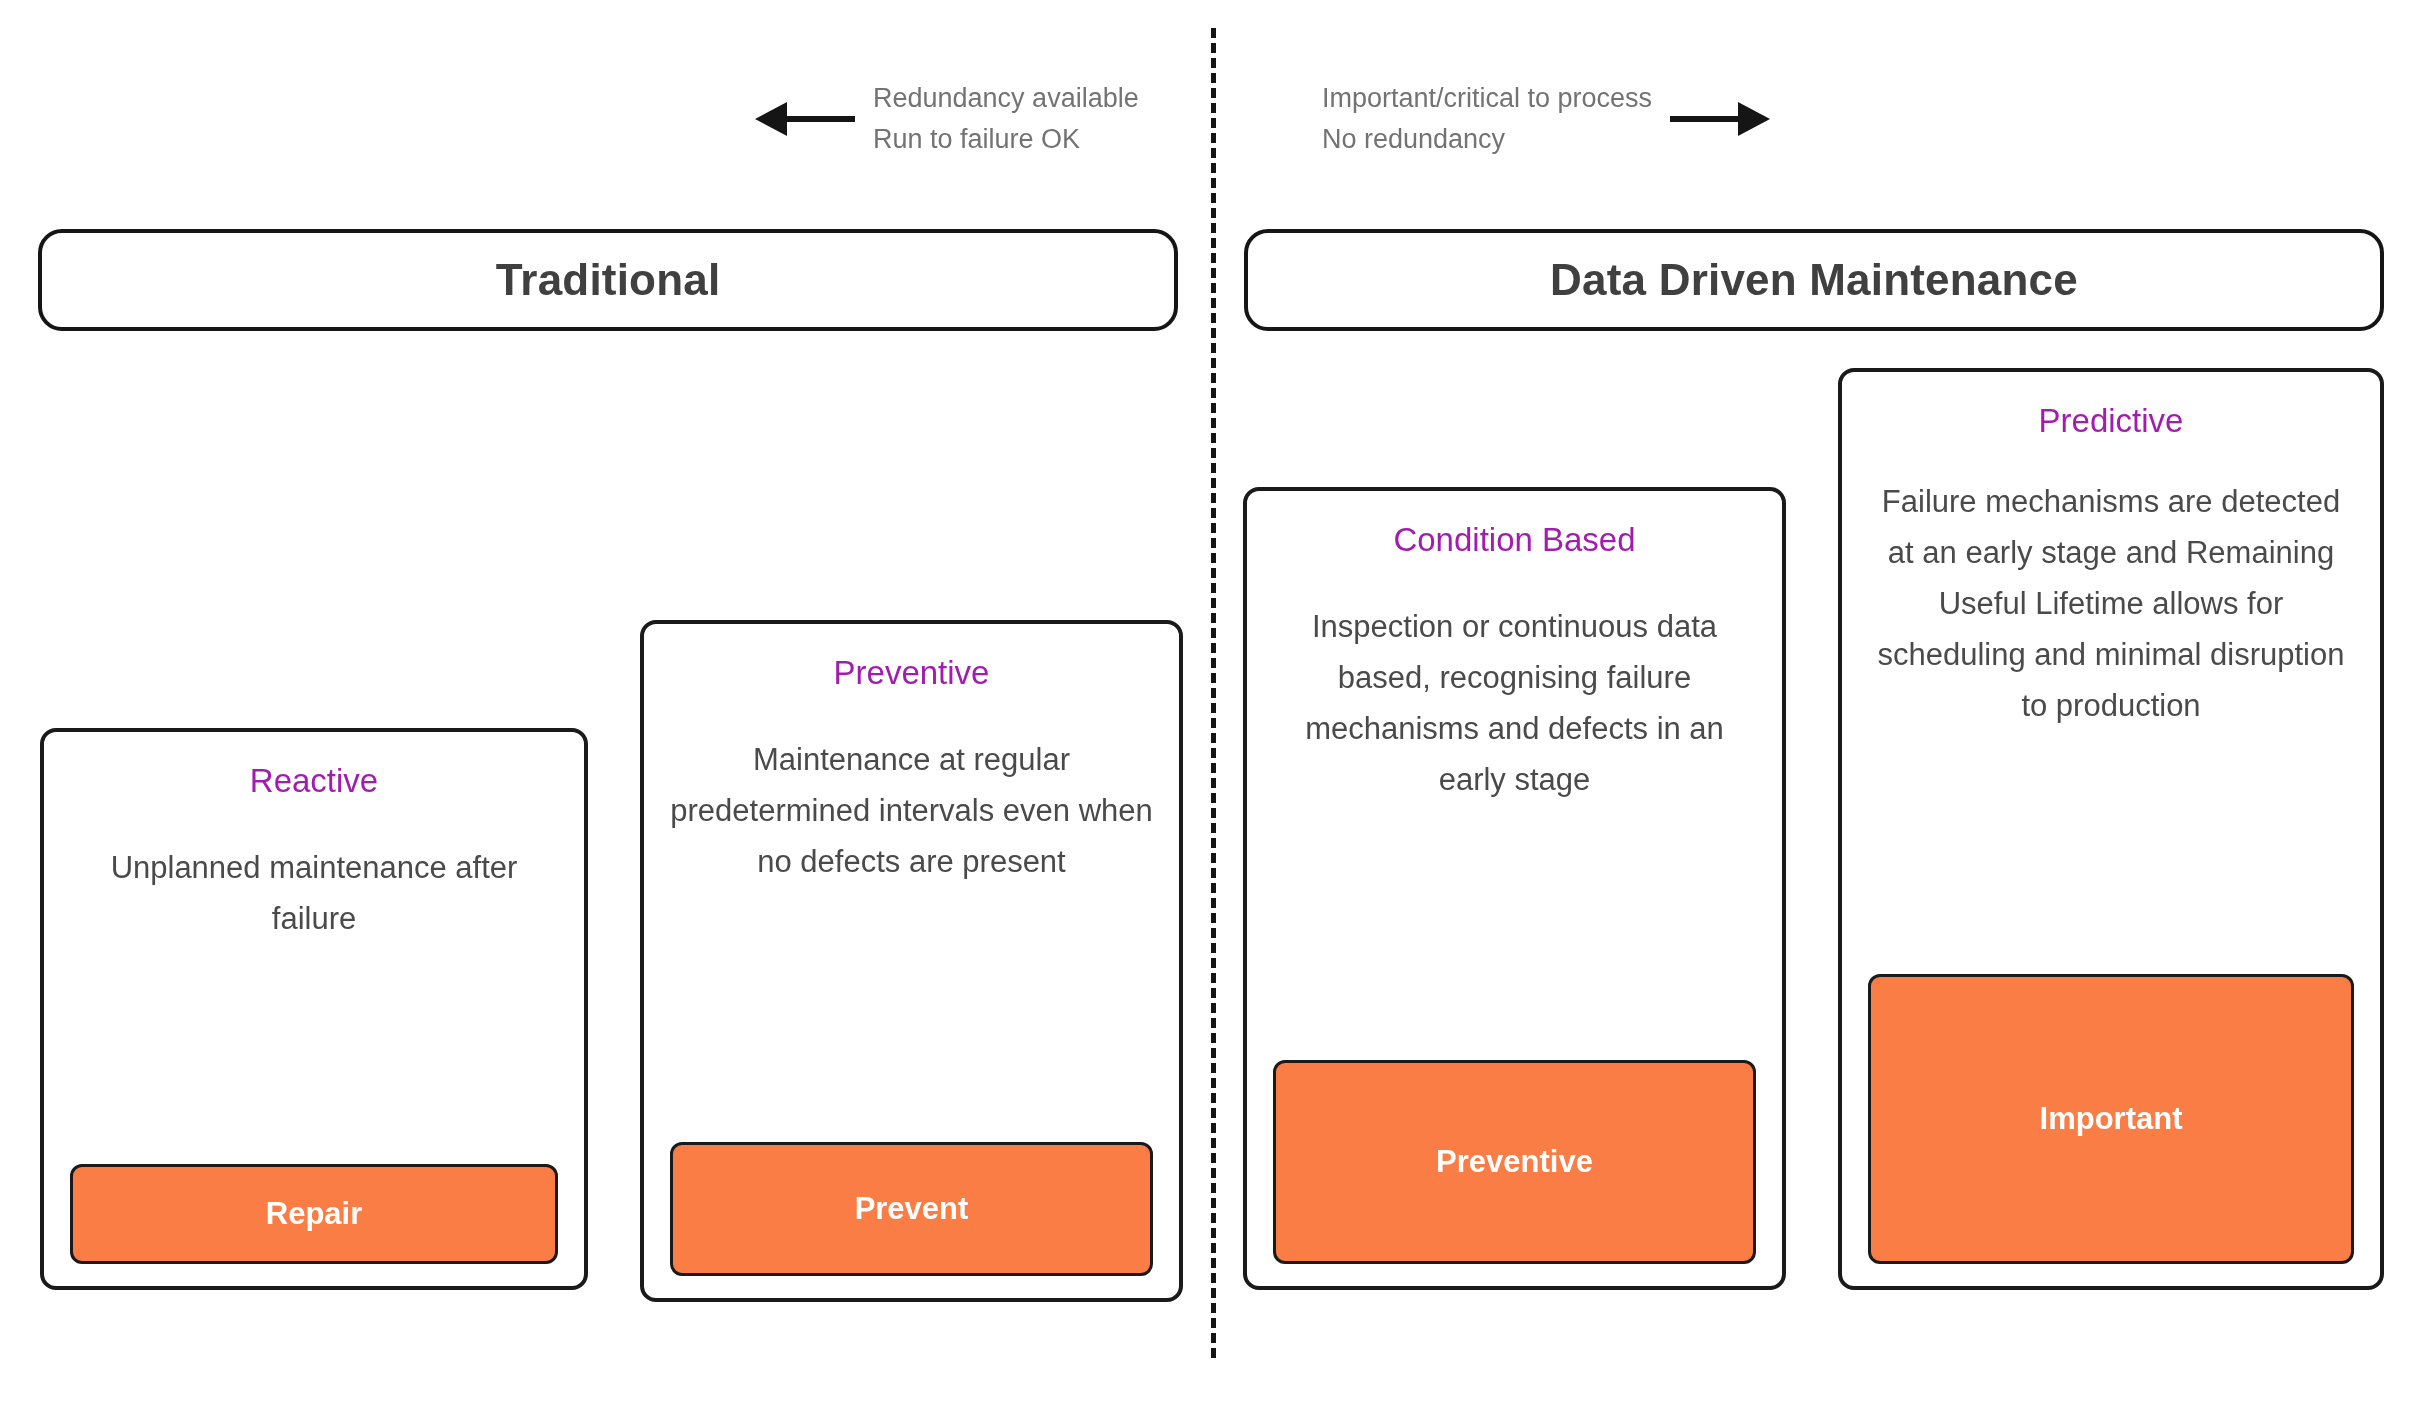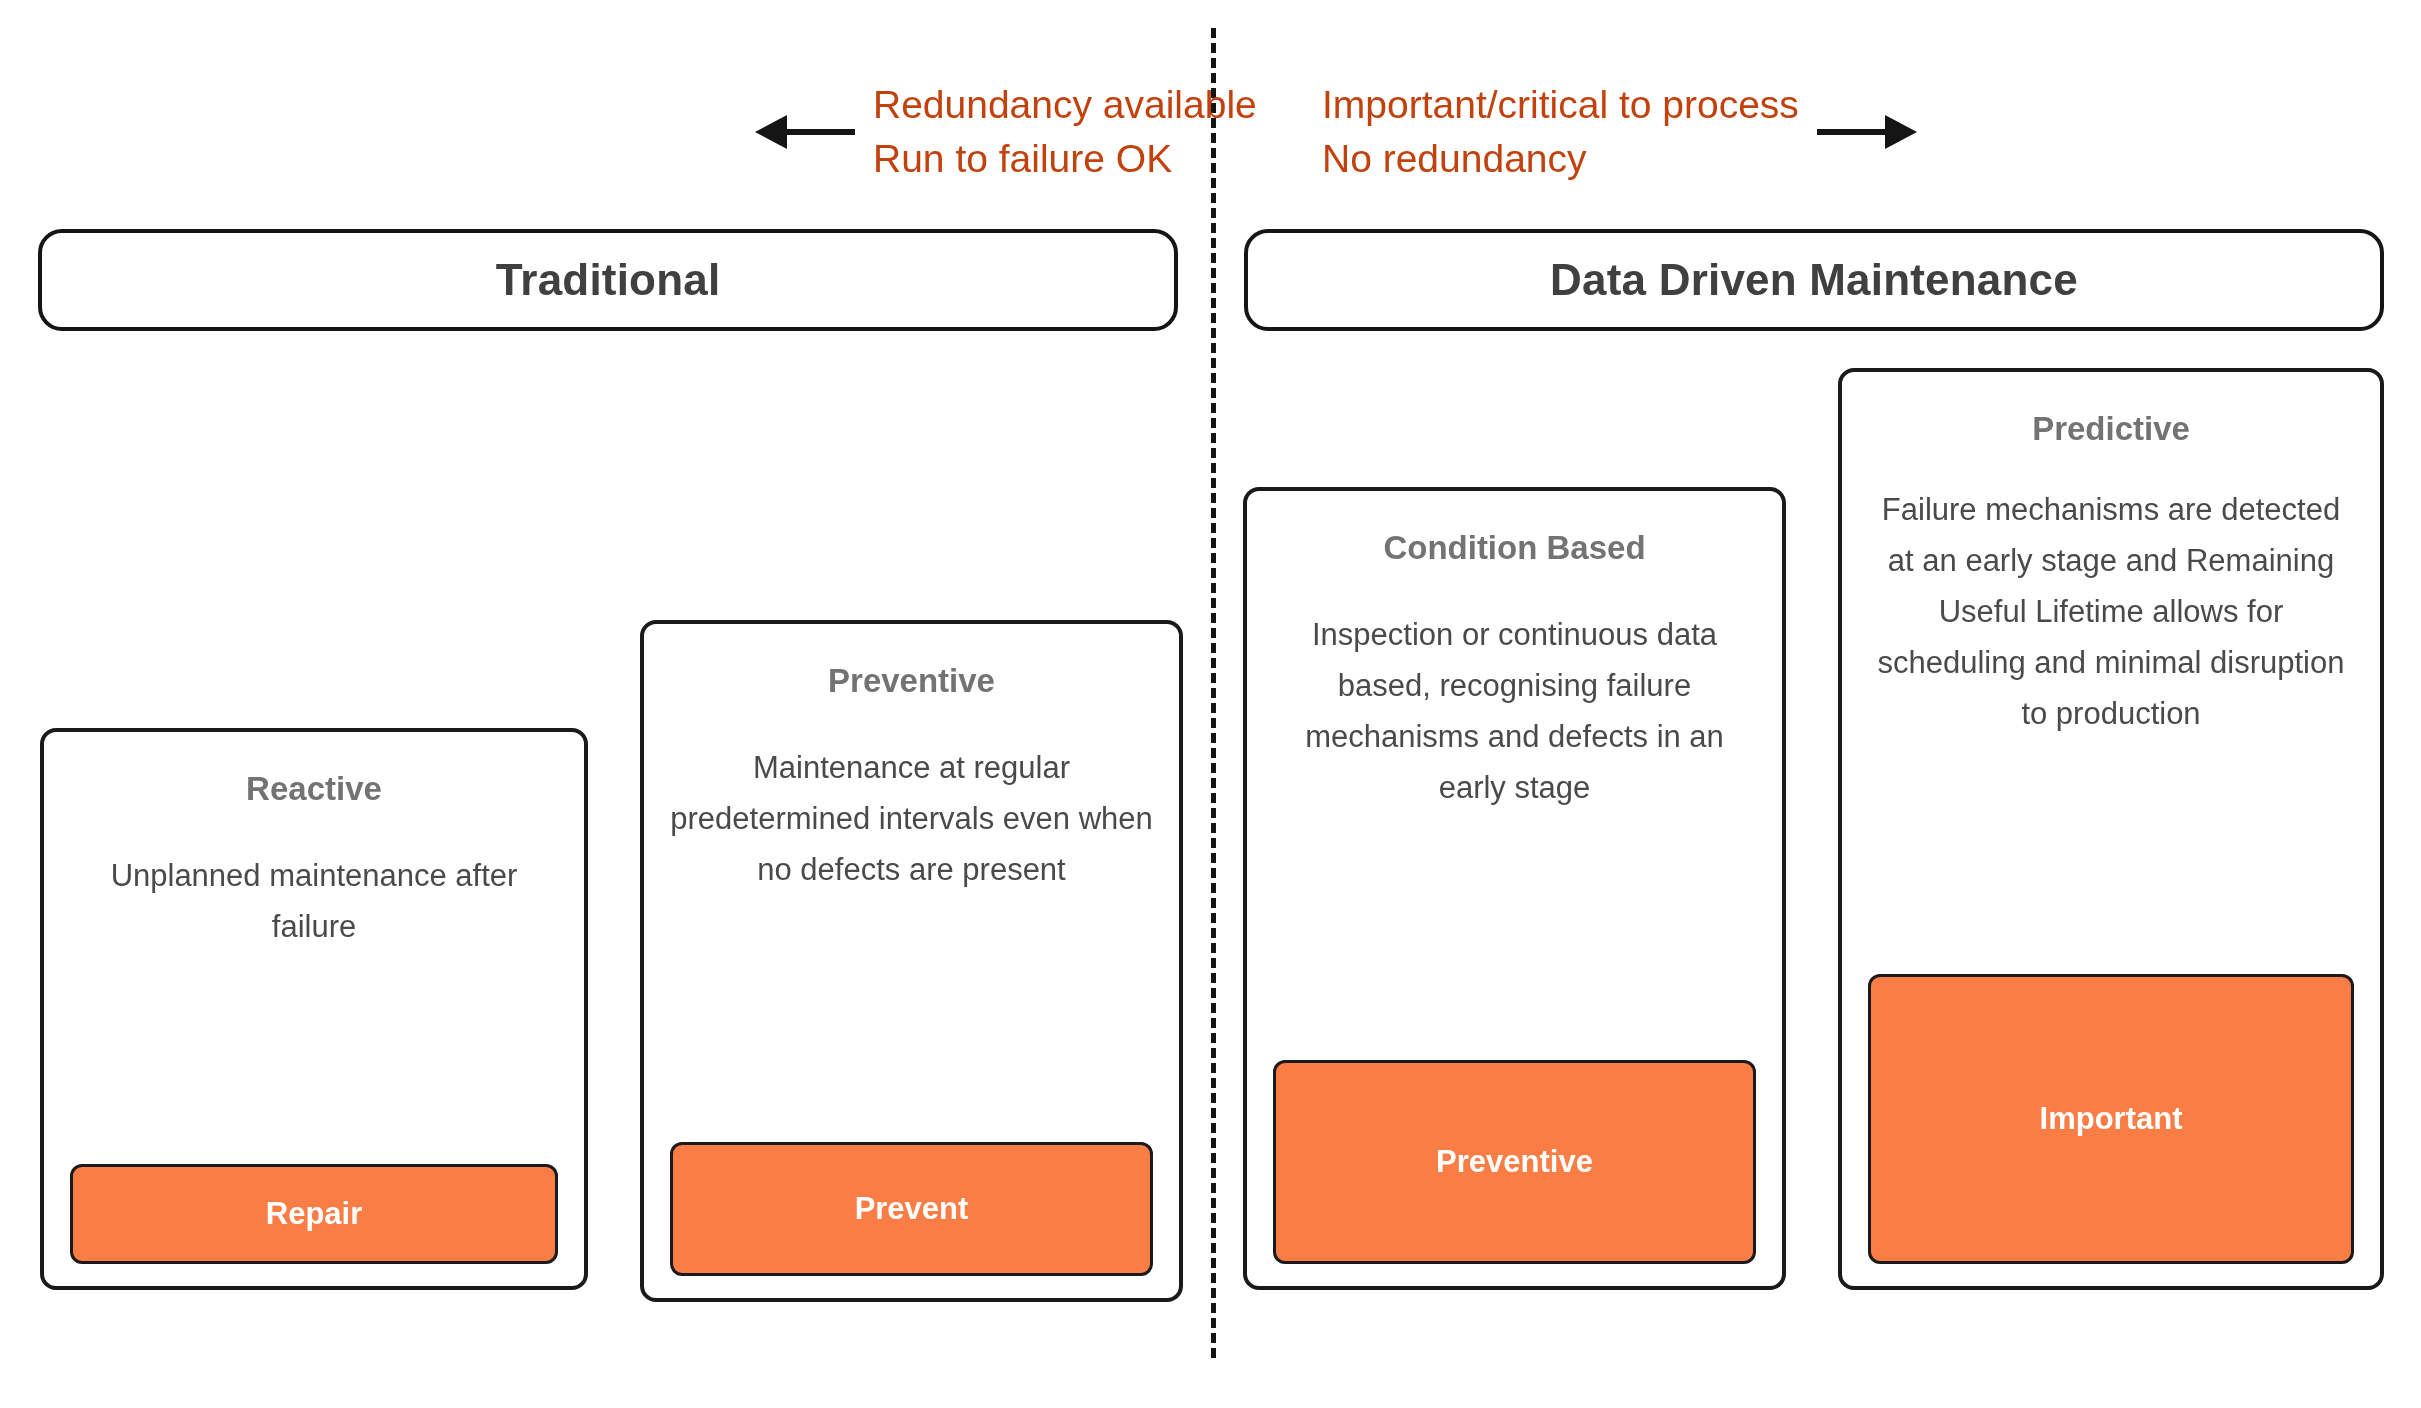--- a/index.html
+++ b/index.html
@@ -30,23 +30,23 @@
   }
 
   
   .legend {
     position: absolute;
     display: flex;
     align-items: center;
     gap: 18px;
   }
   .legend-text {
-    font-size: 39px;
-    line-height: 54px;
-    color: #c2410c;
+    font-size: 27px;
+    line-height: 41px;
+    color: #737373;
     white-space: pre-line;
   }
   .legend-left   { left: 755px;  top: 78px; }
   .legend-right  { left: 1322px; top: 78px; }
   .arrow-svg { display: block; }
 
   
   .banner {
     position: absolute;
     box-sizing: border-box;
@@ -72,24 +72,24 @@
     box-sizing: border-box;
     background: #ffffff;
     border: 4px solid #1a1a1a;
     border-radius: 16px;
     padding: 26px 26px 22px 26px;
     display: flex;
     flex-direction: column;
   }
   .card-title {
     font-size: 33px;
-    font-weight: 700;
-    color: #737373;
+    font-weight: 400;
+    color: #a21caf;
     text-align: center;
-    margin: 12px 0 0 0;
+    margin: 4px 0 0 0;
   }
   .card-desc {
     font-size: 31px;
     line-height: 51px;
     color: #4a4a4a;
     text-align: center;
     margin-top: 42px;
   }
   .card-spacer { flex: 1 1 auto; min-height: 10px; }
   .action-chip {

